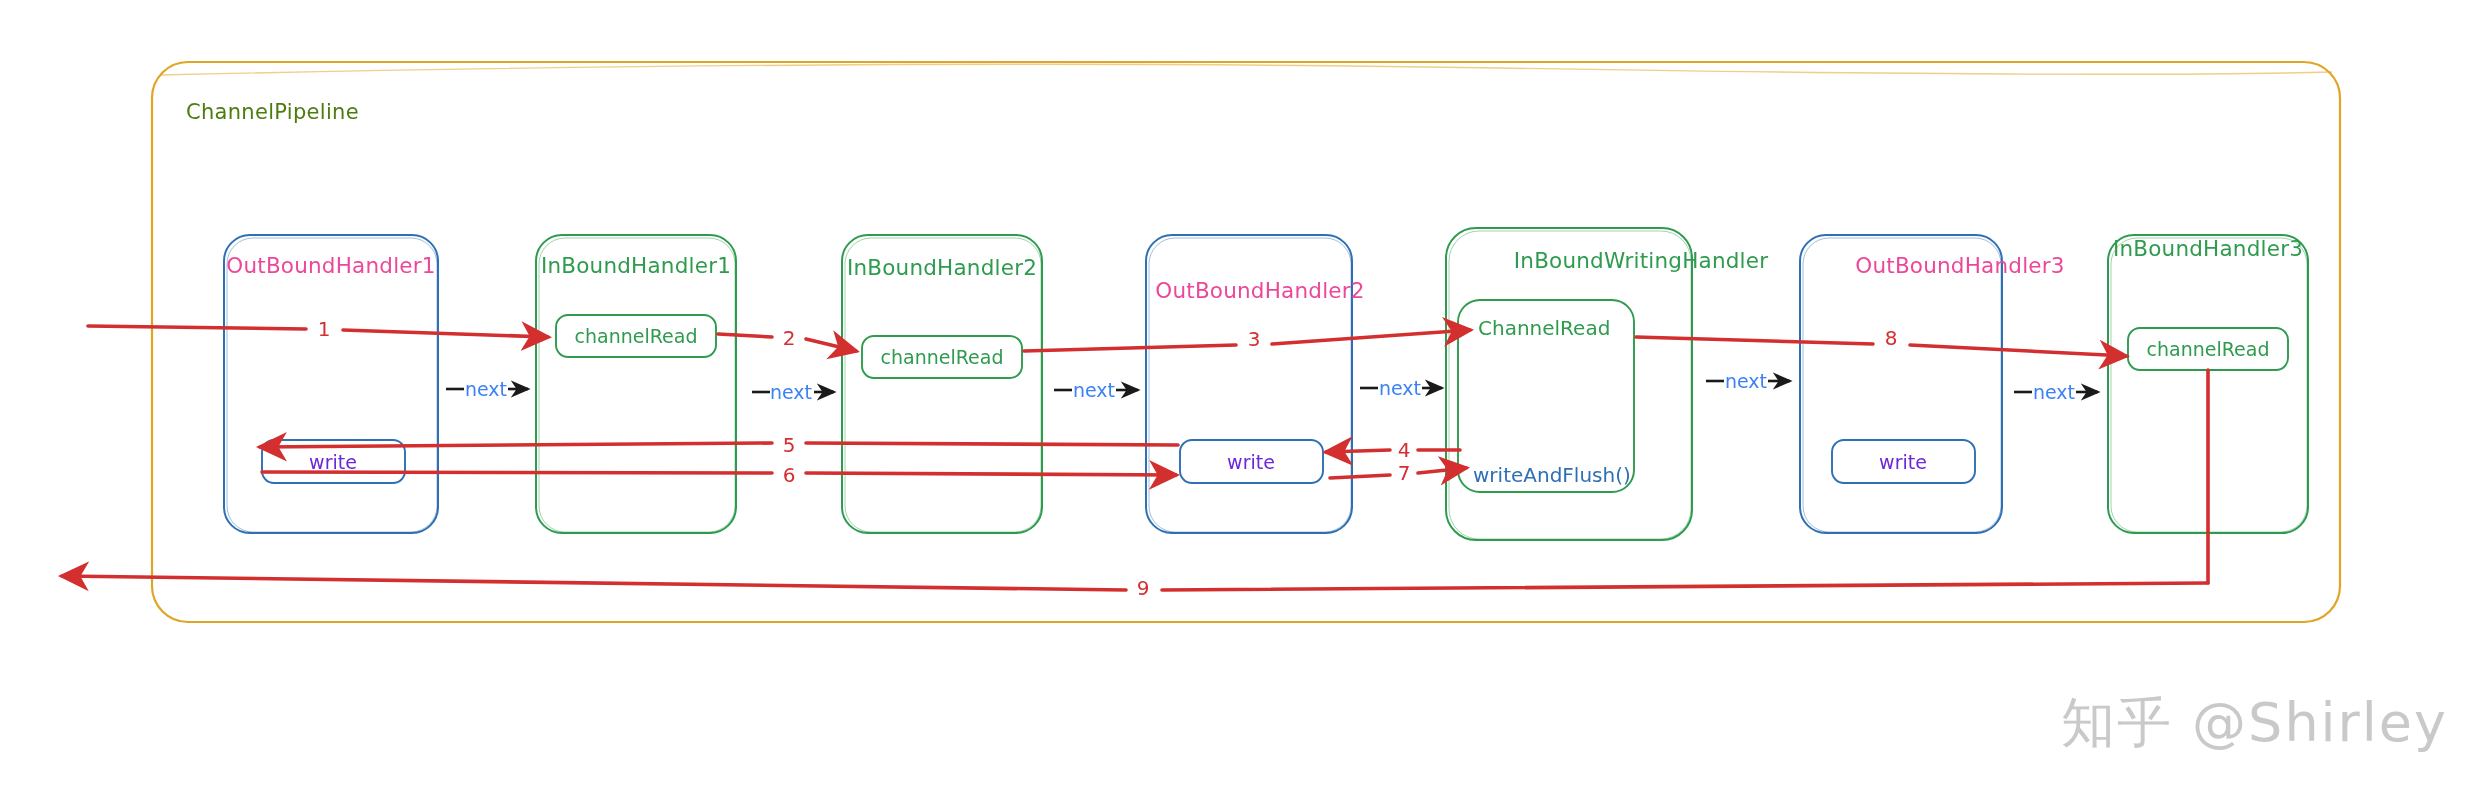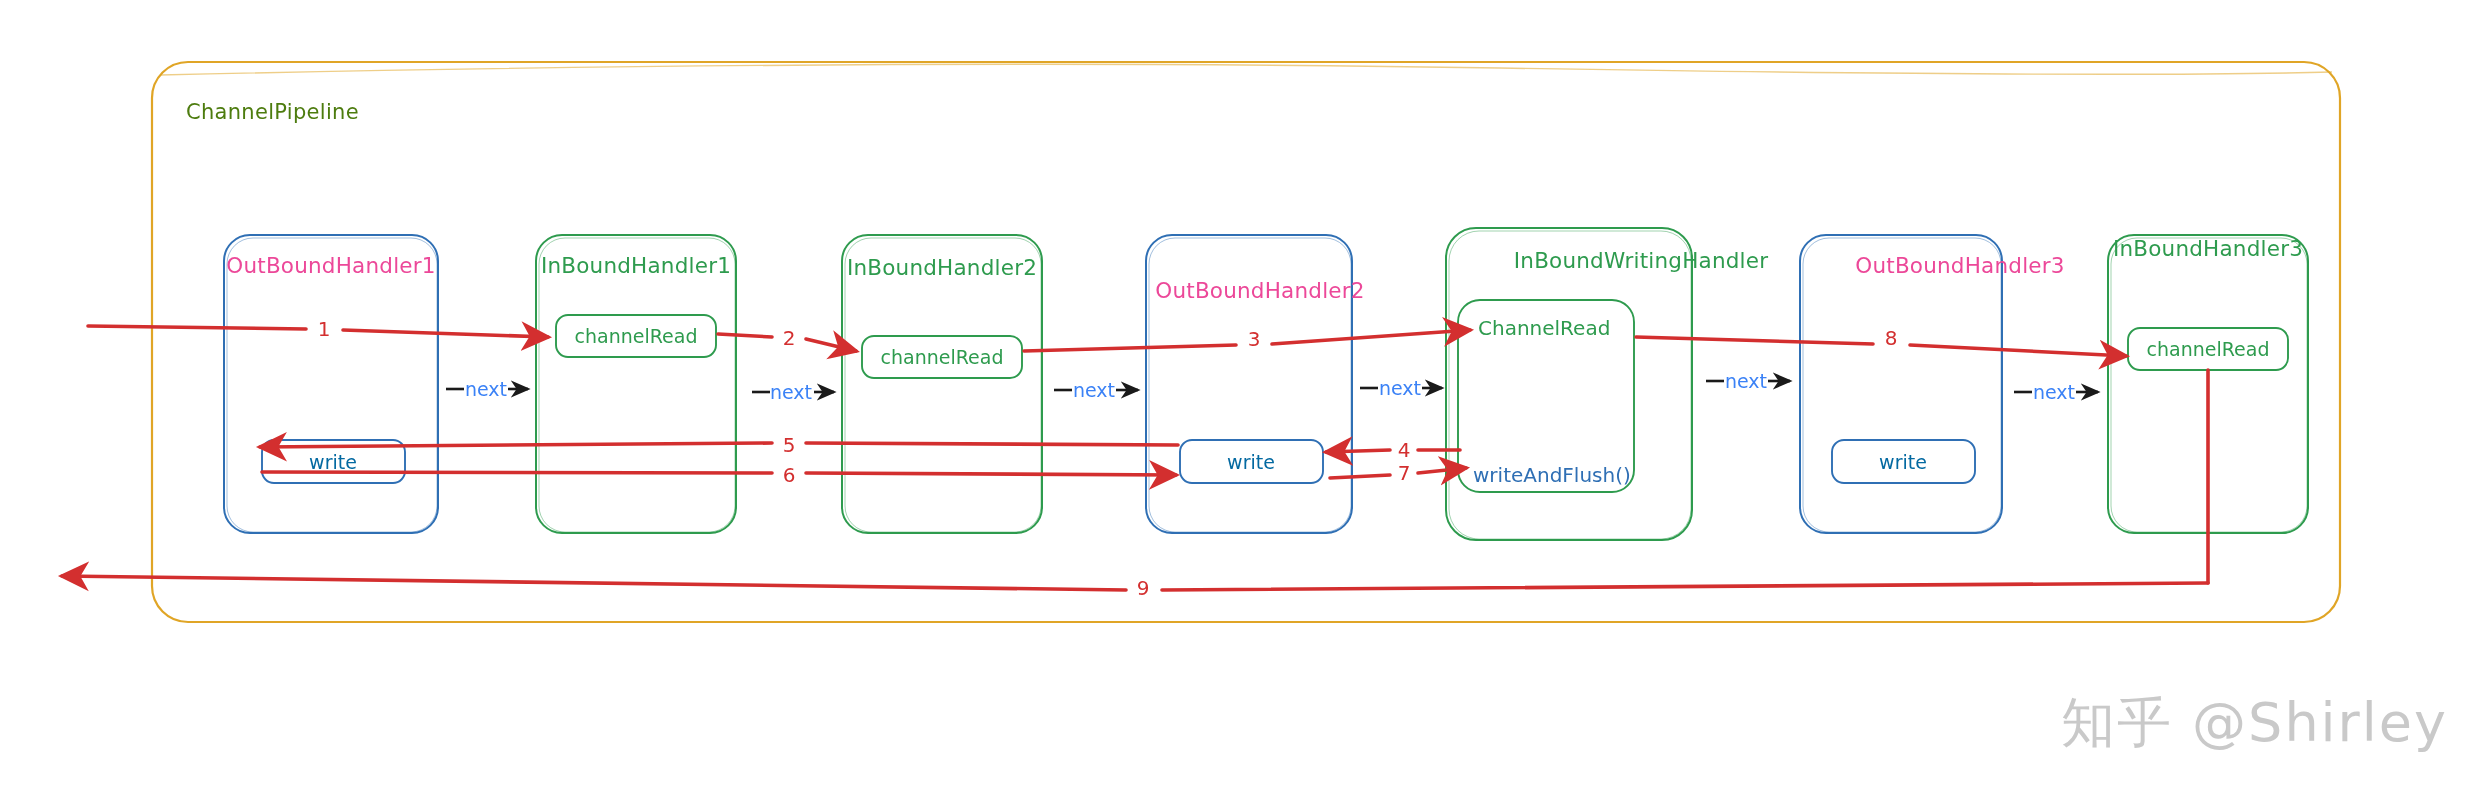--- a/index.html
+++ b/index.html
@@ -42,21 +42,21 @@
   }
   .handler-title.out { color: #ec4899; }
   .handler-title.in  { color: #2e9b4e; }
 
   
   .pill-label {
     font-size: 19px;
     transform: translate(-50%, -50%);
   }
   .pill-label.green { color: #2e9b4e; }
-  .pill-label.blue  { color: #0369a1; }
+  .pill-label.blue  { color: #6d28d9; }
 
   
   .inner-label {
     font-size: 20px;
     transform: translateY(-50%);
   }
   .inner-label.green { color: #2e9b4e; }
   .inner-label.blue  { color: #2f6fb4; }
 
   

